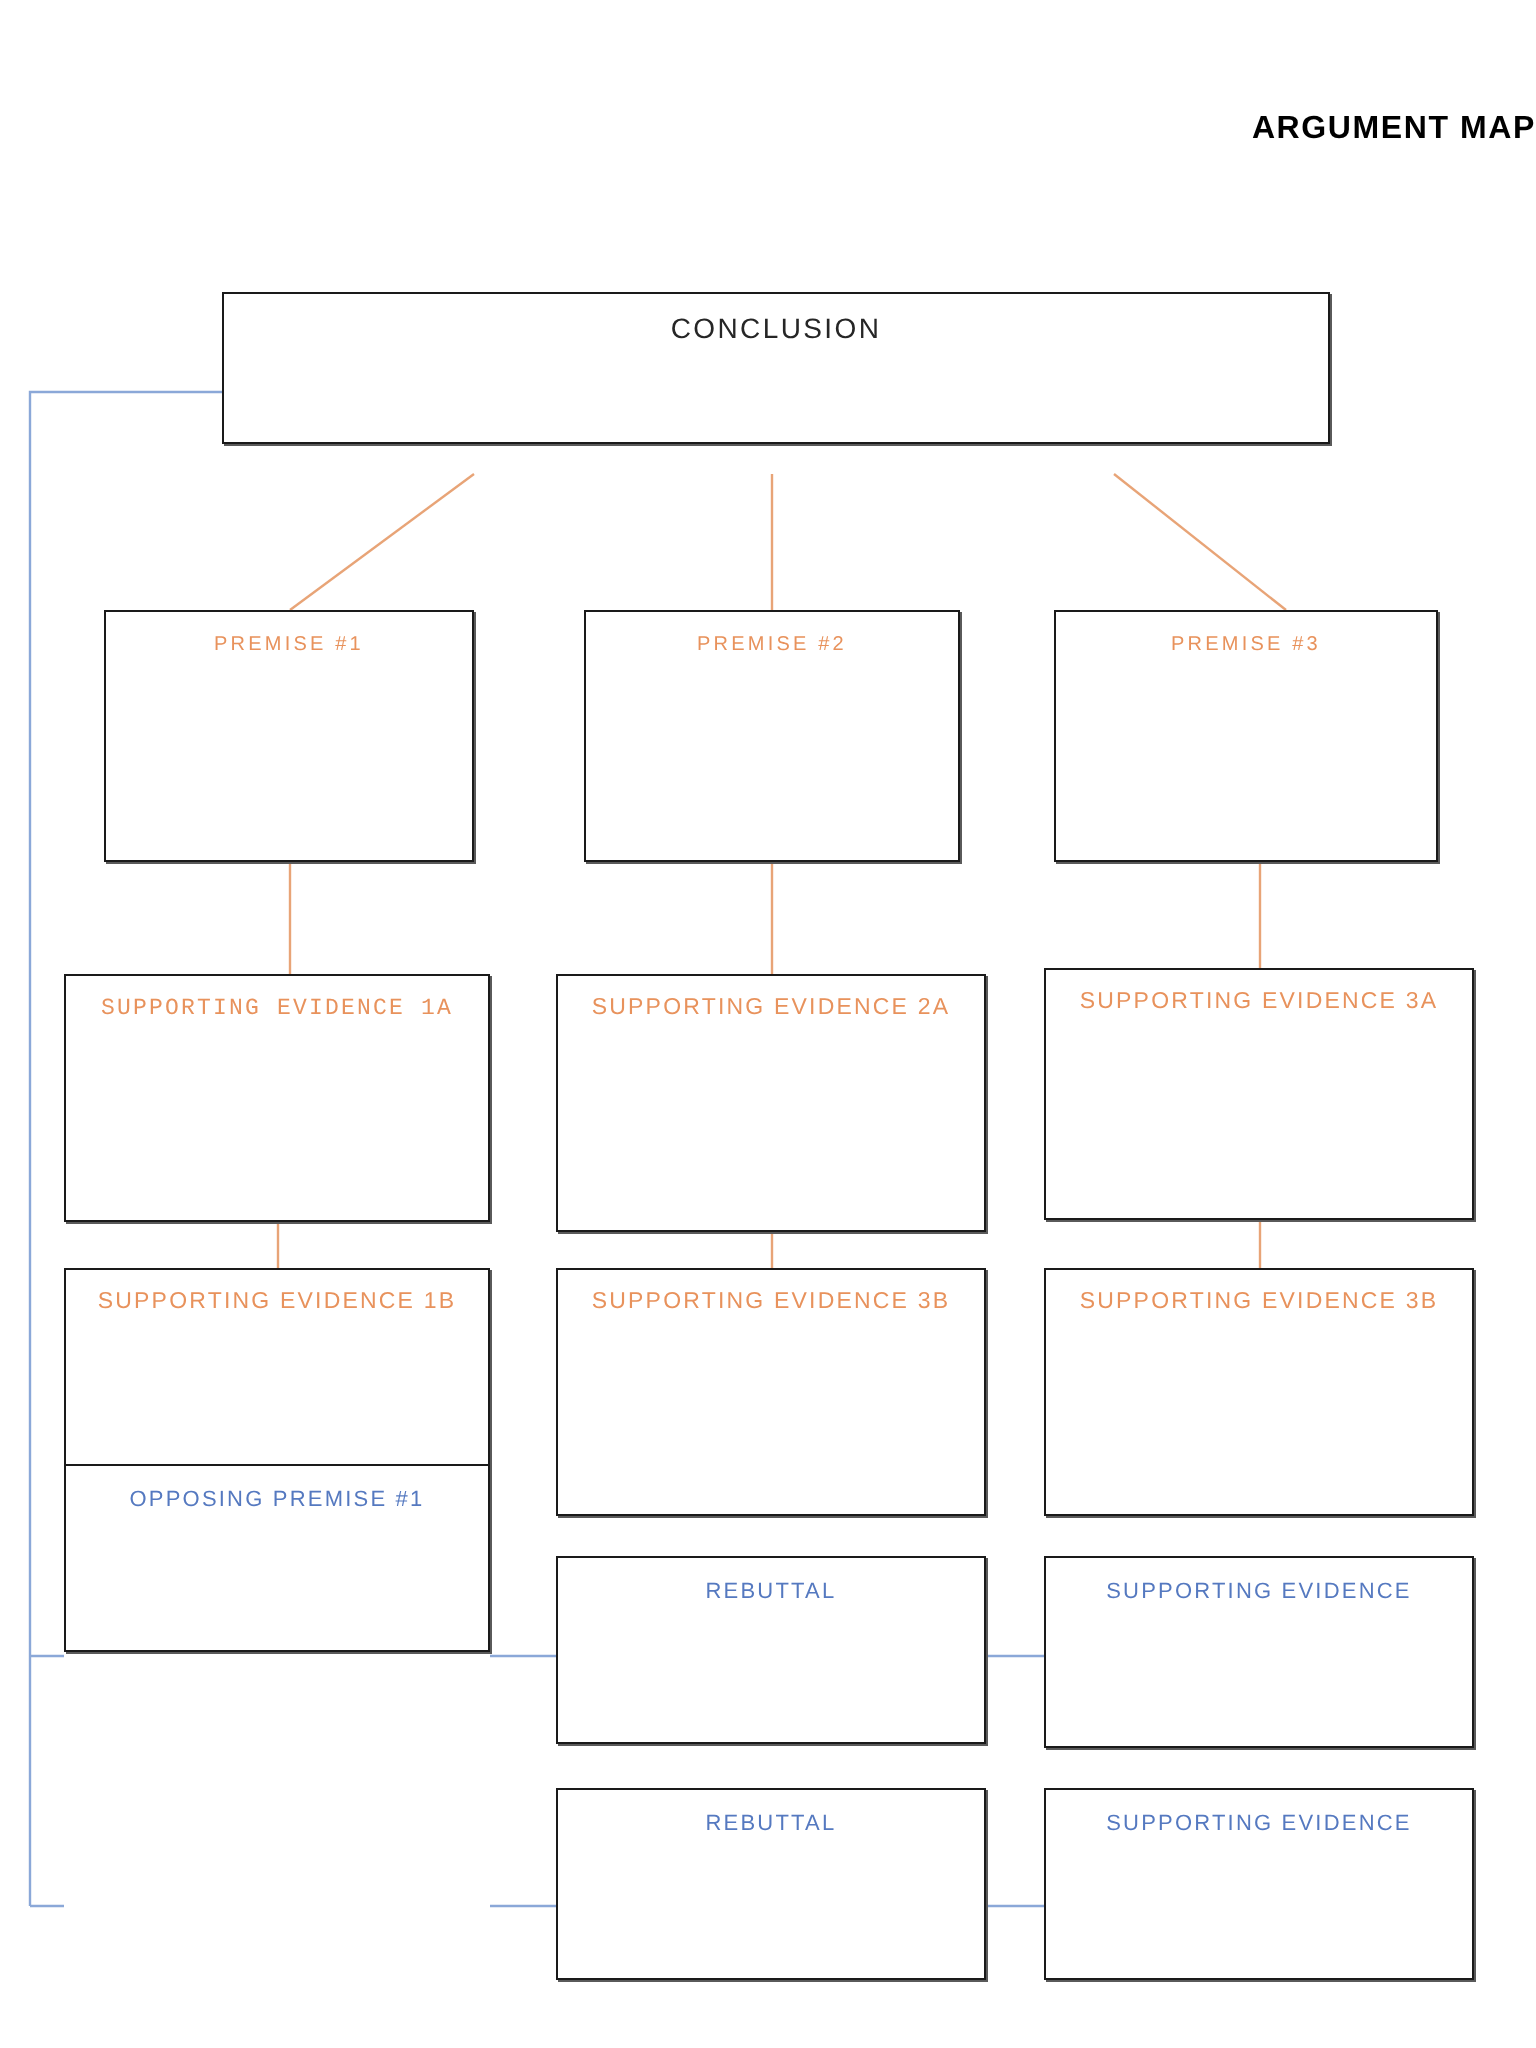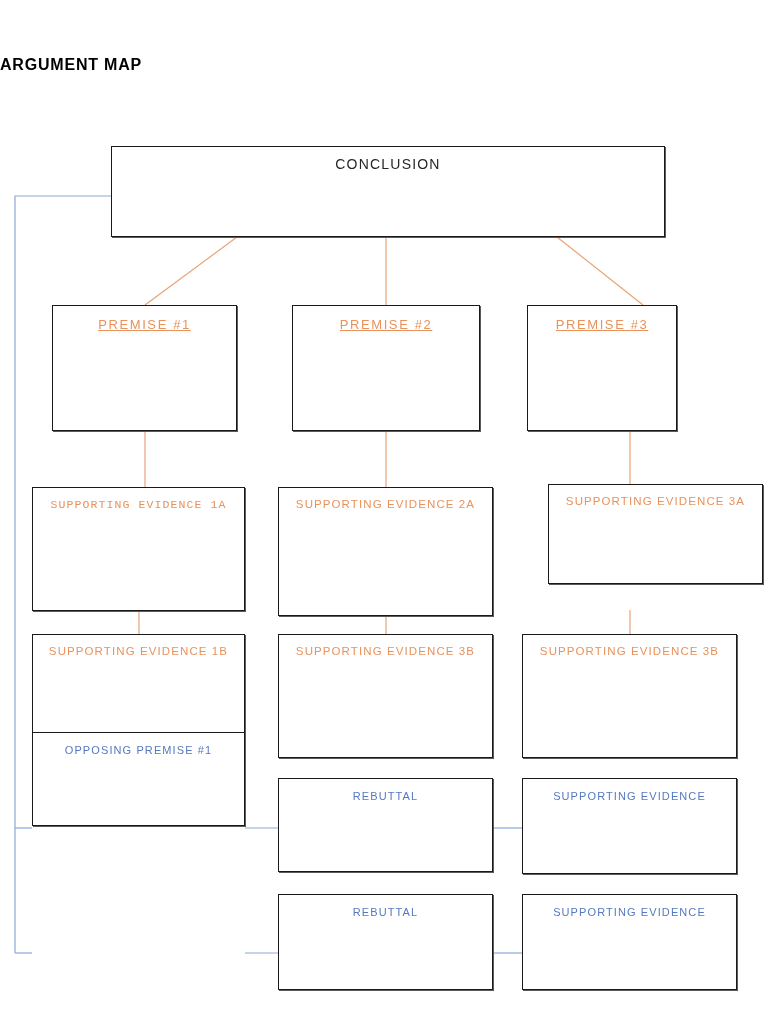--- a/index.html
+++ b/index.html
@@ -17,21 +17,21 @@
     height: 1024px;
     background: #ffffff;
     overflow: hidden;
   }
   
   .title-main {
     position: absolute;
     left: 0;
     top: 56px;
     width: 768px;
-    text-align: left;
+    text-align: right;
     font-size: 16px;
     font-weight: bold;
     letter-spacing: 0.8px;
     color: #000000;
   }
   .title-sub {
     position: absolute;
     left: 0;
     top: 78px;
     width: 768px;
@@ -61,24 +61,23 @@
     font-size: 14px;
     padding-top: 9px;
     letter-spacing: 1.2px;
   }
   .node.orange > .node-label {
     color: #e8925c;
     font-size: 11.5px;
     padding-top: 10px;
   }
   .node.orange.premise > .node-label {
-    font-size: 13px;
+    font-size: 10px;
     padding-top: 11px;
     letter-spacing: 1.6px;
-    text-decoration: underline;
   }
   .node.blue > .node-label {
     color: #5579c0;
     font-size: 11px;
     padding-top: 11px;
   }
   
   #links {
     position: absolute;
     left: 0;
@@ -120,41 +119,41 @@
       <line x1="15" y1="953" x2="32" y2="953"></line>
 
       <line x1="245" y1="828" x2="278" y2="828"></line>
       <line x1="493" y1="828" x2="522" y2="828"></line>
 
       <line x1="245" y1="953" x2="278" y2="953"></line>
       <line x1="493" y1="953" x2="522" y2="953"></line>
     </g>
   </svg>
 
-  <div class="node conclusion" style="left:111px; top:146px; width:554px; height:91px;">
+  <div class="node conclusion" style="left:111px; top:146px; width:554px; height:76px;">
     <span class="node-label">CONCLUSION</span>
   </div>
 
   <div class="node orange premise" style="left:52px; top:305px; width:185px; height:126px;">
     <span class="node-label">PREMISE #1</span>
   </div>
   <div class="node orange premise" style="left:292px; top:305px; width:188px; height:126px;">
     <span class="node-label">PREMISE #2</span>
   </div>
-  <div class="node orange premise" style="left:527px; top:305px; width:150px; height:126px;">
+  <div class="node orange premise" style="left:527px; top:305px; width:192px; height:126px;">
     <span class="node-label">PREMISE #3</span>
   </div>
 
   <div class="node orange" style="left:32px; top:487px; width:213px; height:124px;font-family:Liberation Mono, monospace;">
     <span class="node-label">SUPPORTING EVIDENCE 1A</span>
   </div>
   <div class="node orange" style="left:278px; top:487px; width:215px; height:129px;">
     <span class="node-label">SUPPORTING EVIDENCE 2A</span>
   </div>
-  <div class="node orange" style="left:548px; top:484px; width:215px; height:100px;">
+  <div class="node orange" style="left:522px; top:484px; width:215px; height:126px;">
     <span class="node-label">SUPPORTING EVIDENCE 3A</span>
   </div>
 
   <div class="node orange" style="left:32px; top:634px; width:213px; height:134px;">
     <span class="node-label">SUPPORTING EVIDENCE 1B</span>
   </div>
   <div class="node orange" style="left:278px; top:634px; width:215px; height:124px;">
     <span class="node-label">SUPPORTING EVIDENCE 3B</span>
   </div>
   <div class="node orange" style="left:522px; top:634px; width:215px; height:124px;">

